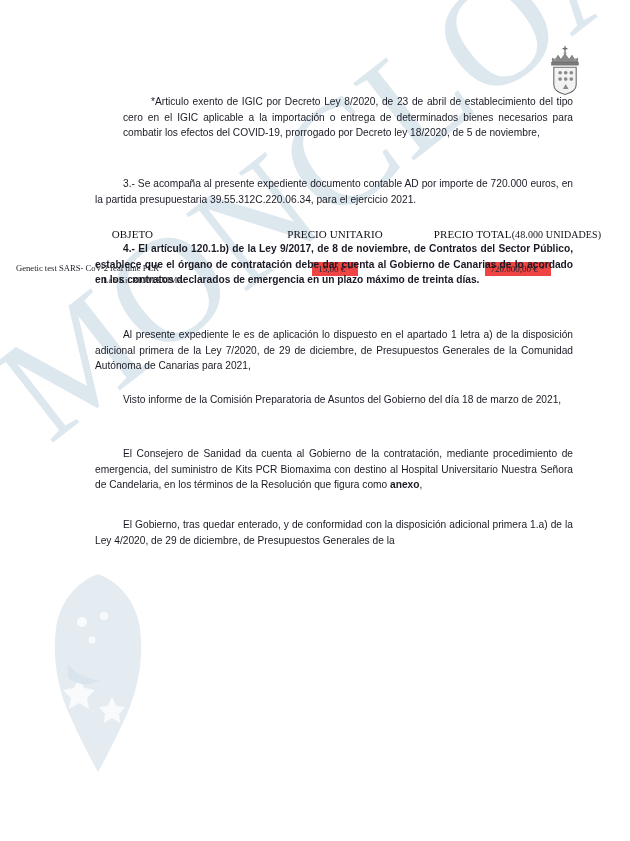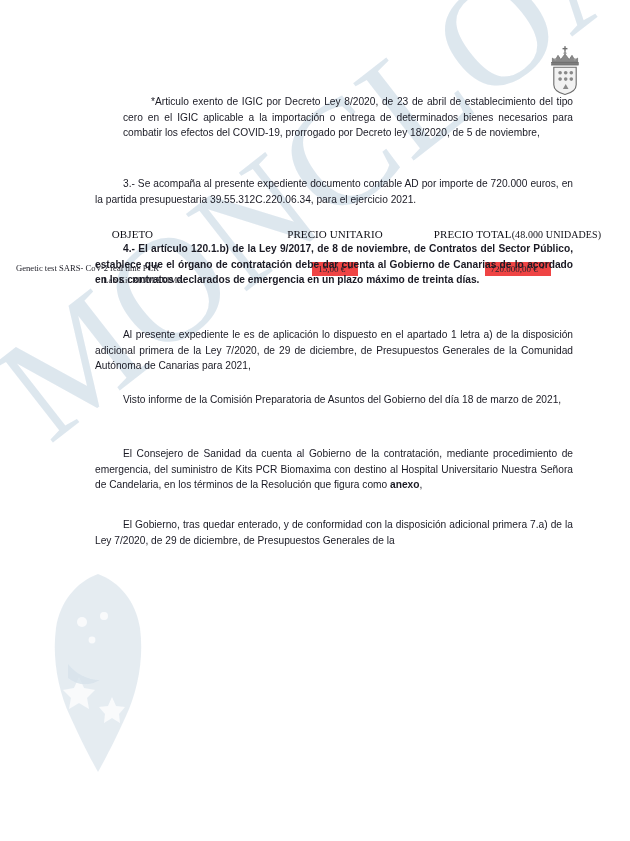--- a/index.html
+++ b/index.html
@@ -244,17 +244,17 @@
       <p class="para p2"><span class="indent"></span><span>3.- Se acompaña al presente expediente documento contable AD por importe de 720.000 euros, en la partida presupuestaria 39.55.312C.220.06.34, para el ejercicio 2021.</span></p>
 
       <p class="para p3"><span class="indent"></span><span>4.- El artículo 120.1.b) de la Ley 9/2017, de 8 de noviembre, de Contratos del Sector Público, establece que el órgano de contratación debe dar cuenta al Gobierno de Canarias de lo acordado en los contratos declarados de emergencia en un plazo máximo de treinta días.</span></p>
 
       <p class="para p4"><span class="indent"></span><span>Al presente expediente le es de aplicación lo dispuesto en el apartado 1 letra a) de la disposición adicional primera de la Ley 7/2020, de 29 de diciembre, de Presupuestos Generales de la Comunidad Autónoma de Canarias para 2021,</span></p>
 
       <p class="para p5"><span class="indent"></span><span>Visto informe de la Comisión Preparatoria de Asuntos del Gobierno del día 18 de marzo de 2021,</span></p>
 
       <p class="para p6"><span class="indent"></span><span>El Consejero de Sanidad da cuenta al Gobierno de la contratación, mediante procedimiento de emergencia, del suministro de Kits PCR Biomaxima con destino al Hospital Universitario Nuestra Señora de Candelaria, en los términos de la Resolución que figura como </span><b>anexo</b><span>,</span></p>
 
-      <p class="para p7"><span class="indent"></span><span>El Gobierno, tras quedar enterado, y de conformidad con la disposición adicional primera 7.a) de la Ley 7/2020, de 29 de diciembre, de Presupuestos Generales de la</span></p>
+      <p class="para p7"><span class="indent"></span><span>El Gobierno, tras quedar enterado, y de conformidad con la disposición adicional primera 1.a) de la Ley 4/2020, de 29 de diciembre, de Presupuestos Generales de la</span></p>
 
     </div>
   </div>
 </div>
 
 </body></html>

